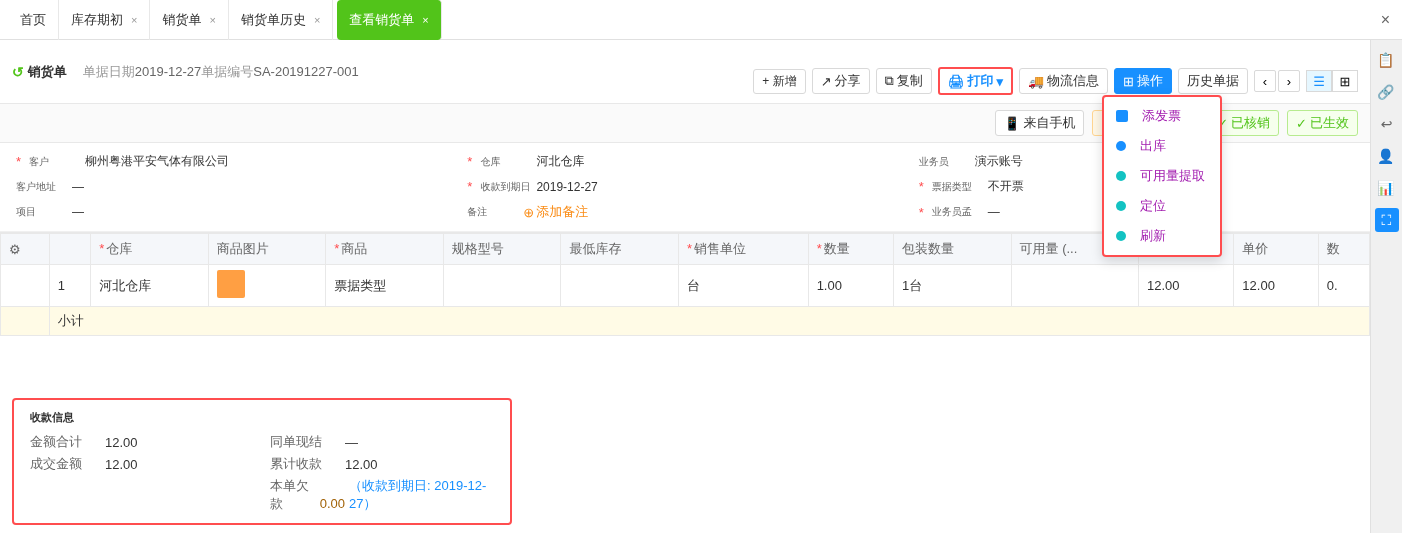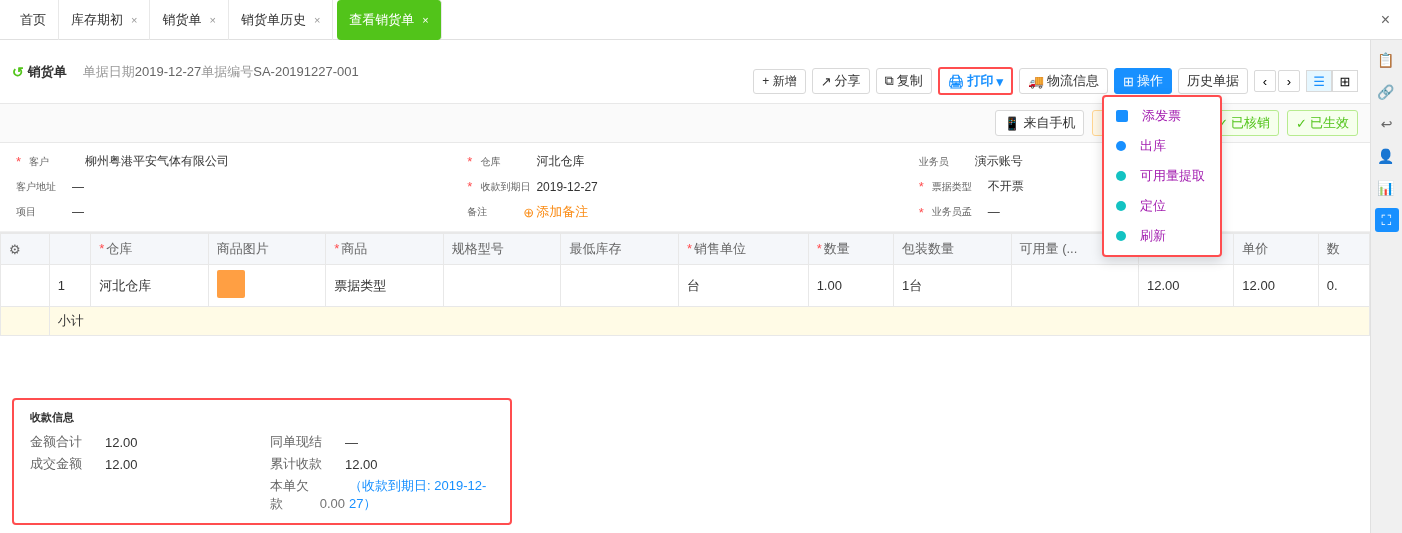--- a/index.html
+++ b/index.html
@@ -234,21 +234,21 @@
       gap: 4px 16px;
     }
     .info-item {
       display: flex;
       align-items: center;
       gap: 23px;
       font-size: 12px;
     }
     .info-label { color: #666; }
     .info-value { color: #333; }
-    .info-value.red { color: #737373; margin-top: 16px; }
+    .info-value.red { color: #a16207; margin-top: 16px; }
     .info-value.link { color: #1890ff; }
 
     
     .right-sidebar {
       width: 32px;
       background: #f0f0f0;
       display: flex;
       flex-direction: column;
       align-items: center;
       padding: 8px 0;

